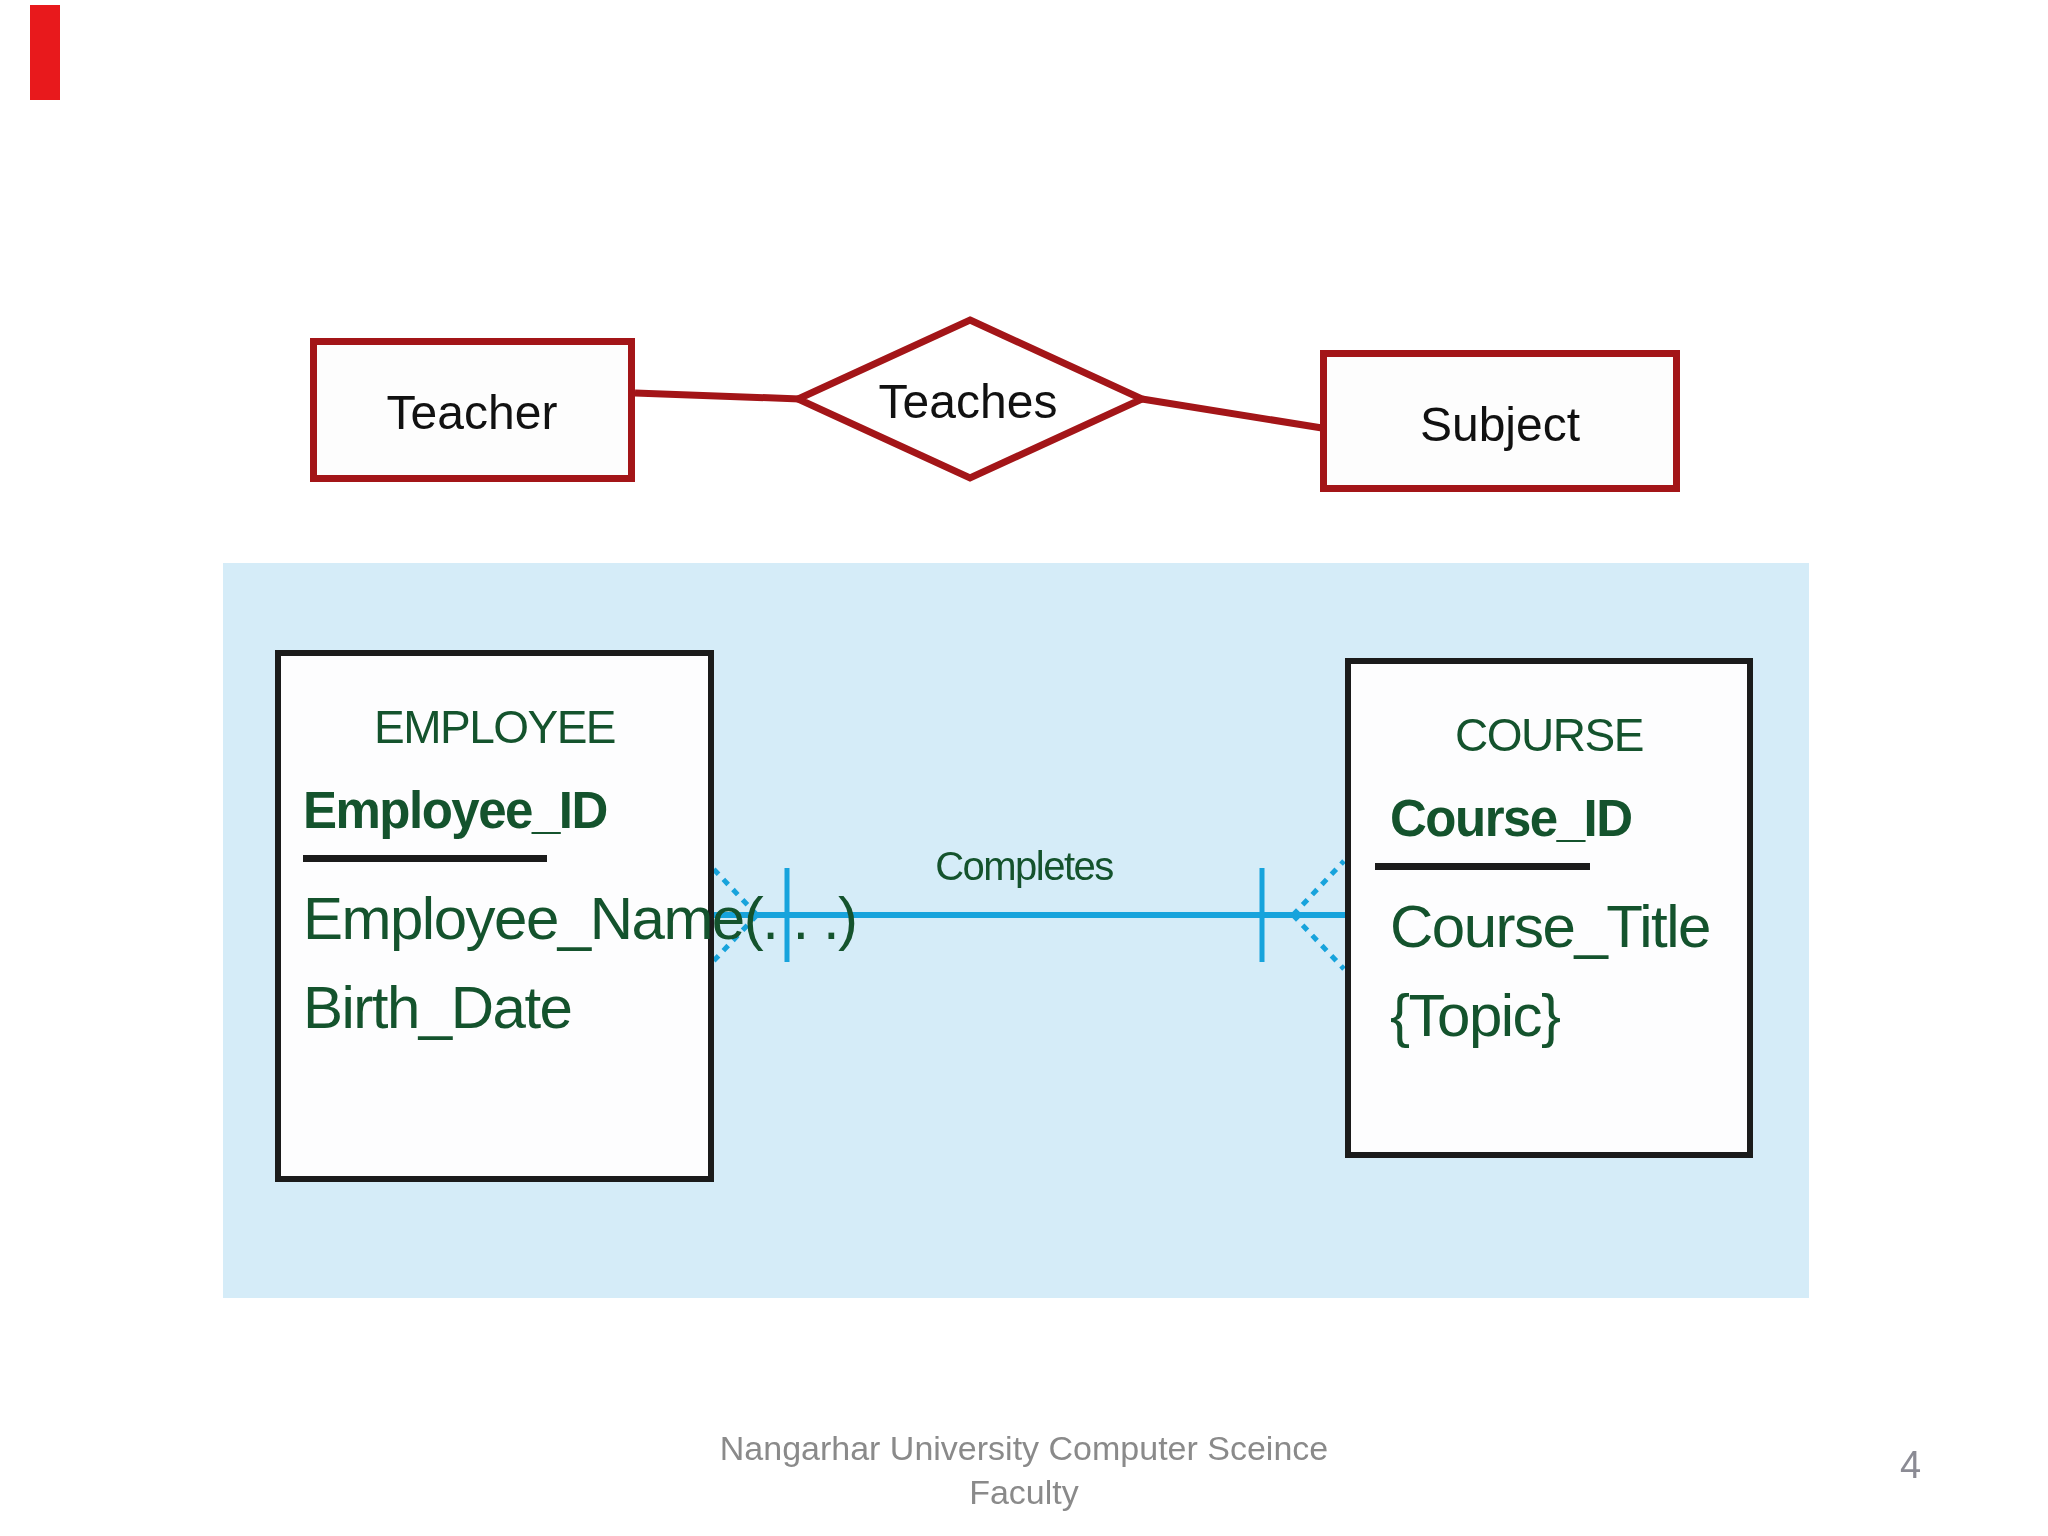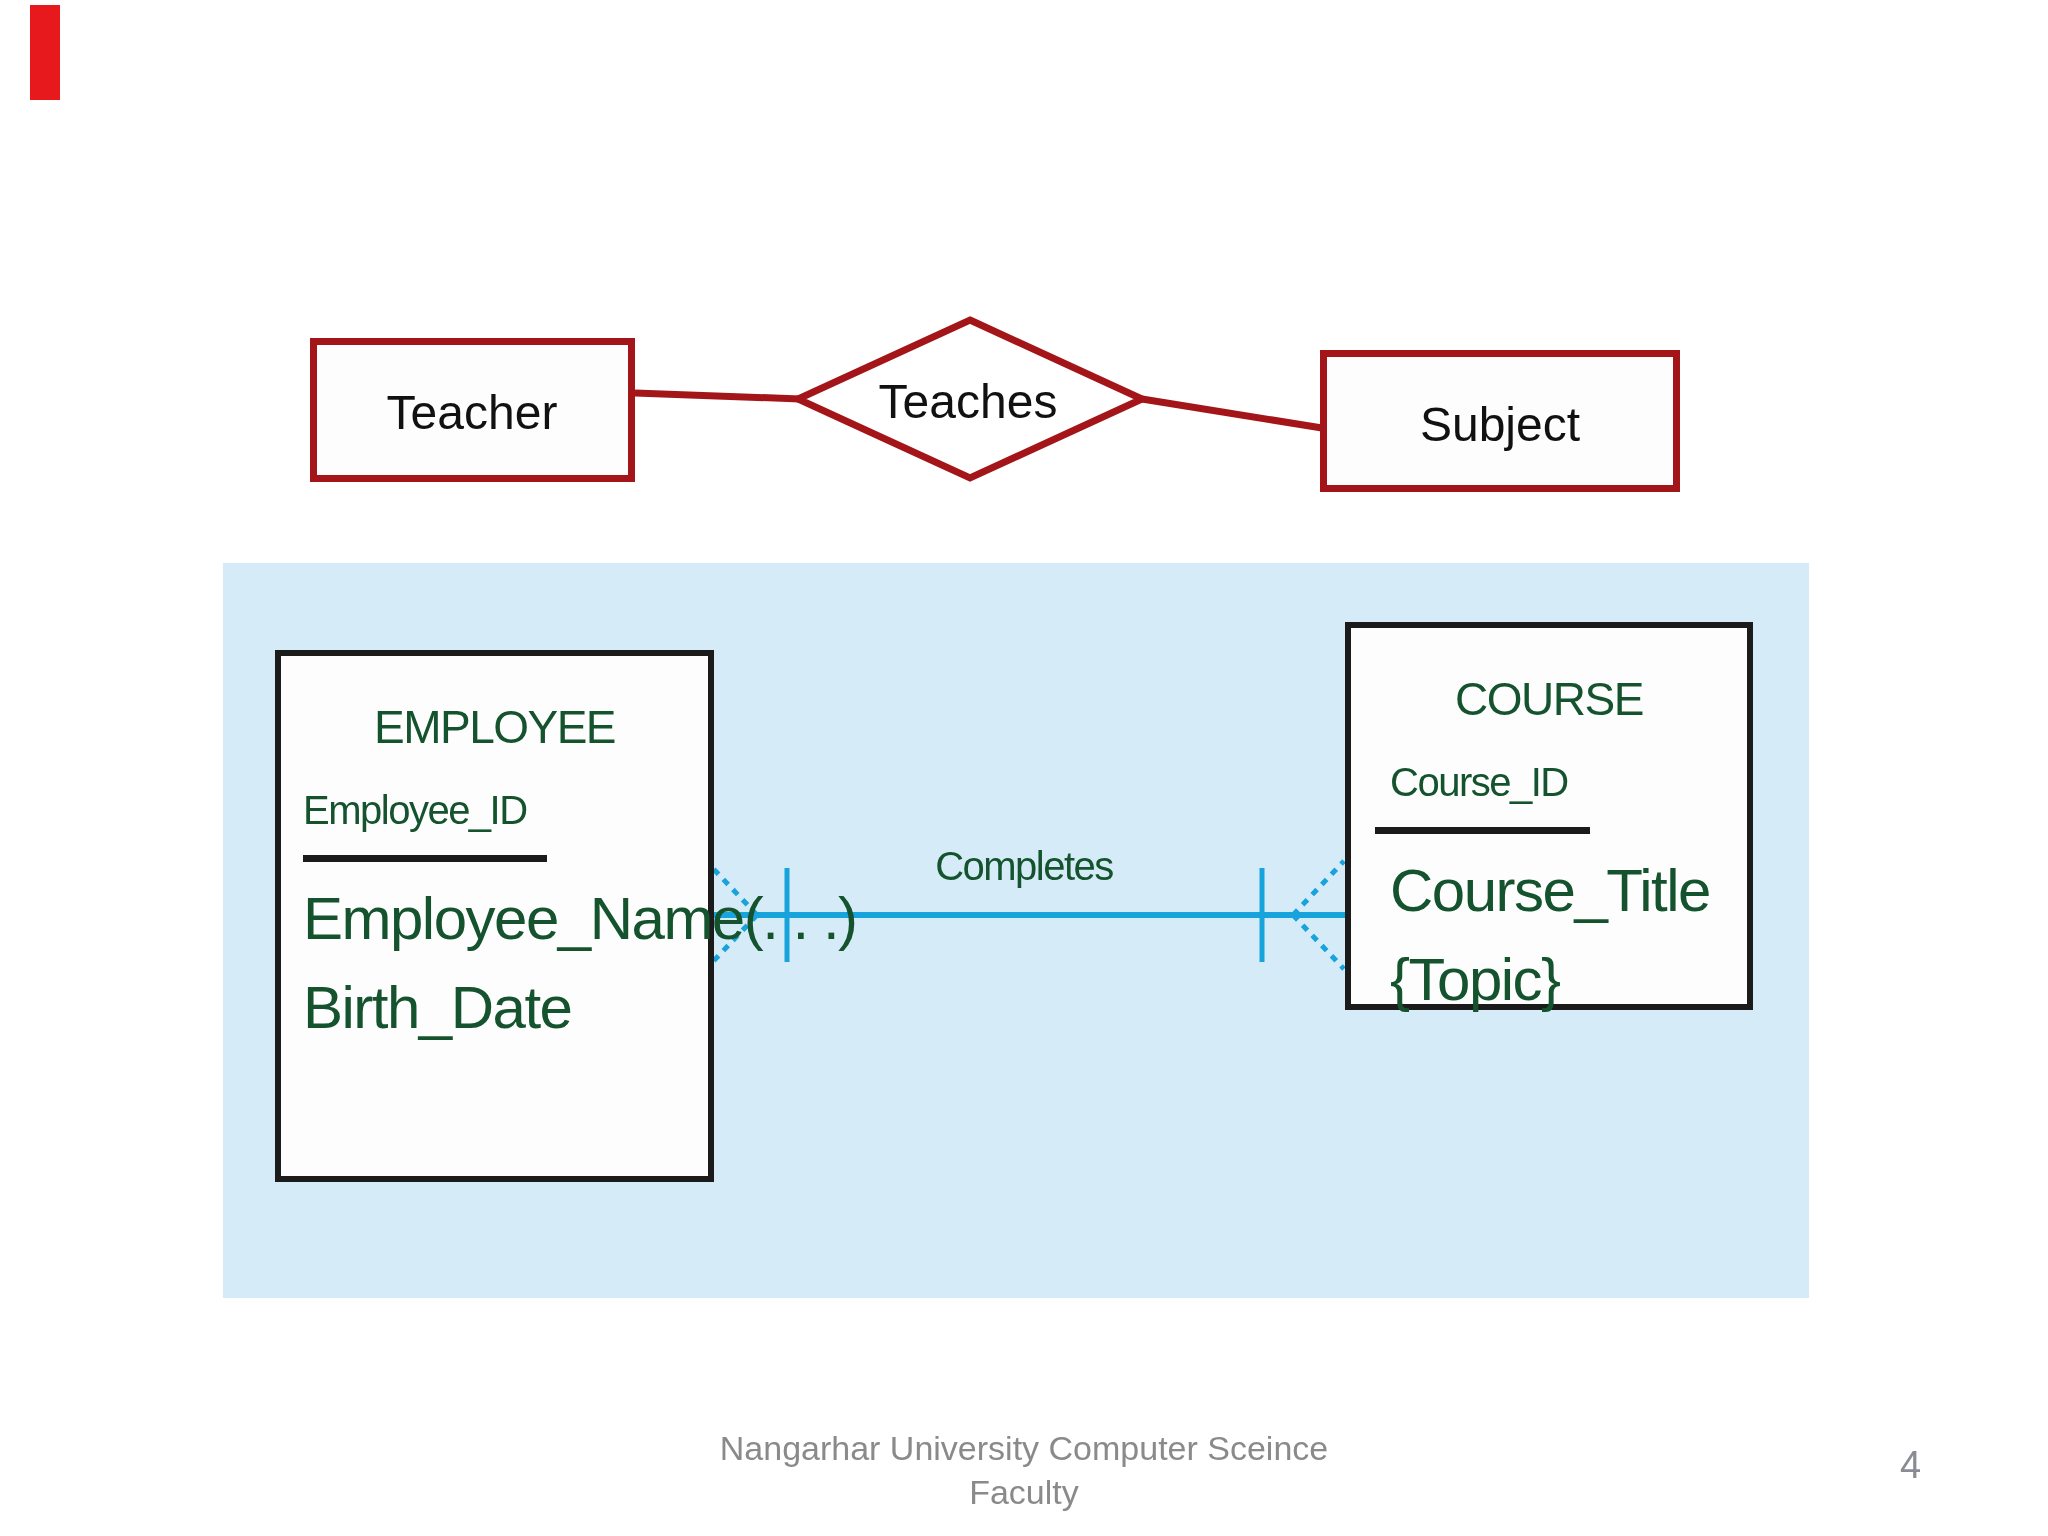--- a/index.html
+++ b/index.html
@@ -12,28 +12,28 @@
     position:absolute; left:122px; top:124px; font-size:102px; letter-spacing:-3px;
     color:#161616; text-shadow:3px 4px 4px rgba(0,0,0,0.38); white-space:nowrap;
   }
   svg.layer { position:absolute; left:0; top:0; }
   .panel { position:absolute; left:223px; top:563px; width:1586px; height:735px; background:#d5ecf8; }
   .entity {
     position:absolute; box-sizing:border-box; background:#fdfdfe;
     border:6px solid #1b1b1b;
   }
   .entity.emp { left:275px; top:650px; width:439px; height:532px; }
-  .entity.crs { left:1345px; top:622px; width:408px; height:388px; }
+  .entity.crs { left:1345px; top:658px; width:408px; height:500px; }
   .scan { letter-spacing:-1.5px; filter:blur(0.4px); color:#14532d; }
   .e-title {
     position:absolute; left:0; width:100%; top:71px; transform:translateY(-50%);
     text-align:center; font-size:46px; white-space:nowrap;
   }
   .row { position:absolute; transform:translateY(-50%); font-size:60px; white-space:nowrap; }
-  .row.key { font-weight:normal; font-size:40px; }
+  .row.key { font-weight:bold; font-size:51px; }
   .row.r1 { top:154px; }
   .row.r2 { top:262px; }
   .row.r3 { top:351px; }
   .emp .row { left:22px; }
   .crs .row { left:24px;margin-left:15px; }
   .keyline { position:absolute; top:199px; height:7px; background:#1b1b1b; }
   .emp .keyline { left:22px; width:244px; }
   .crs .keyline { left:24px; width:215px; }
   .completes {
     position:absolute; left:899px; top:841px; width:250px; text-align:center;

